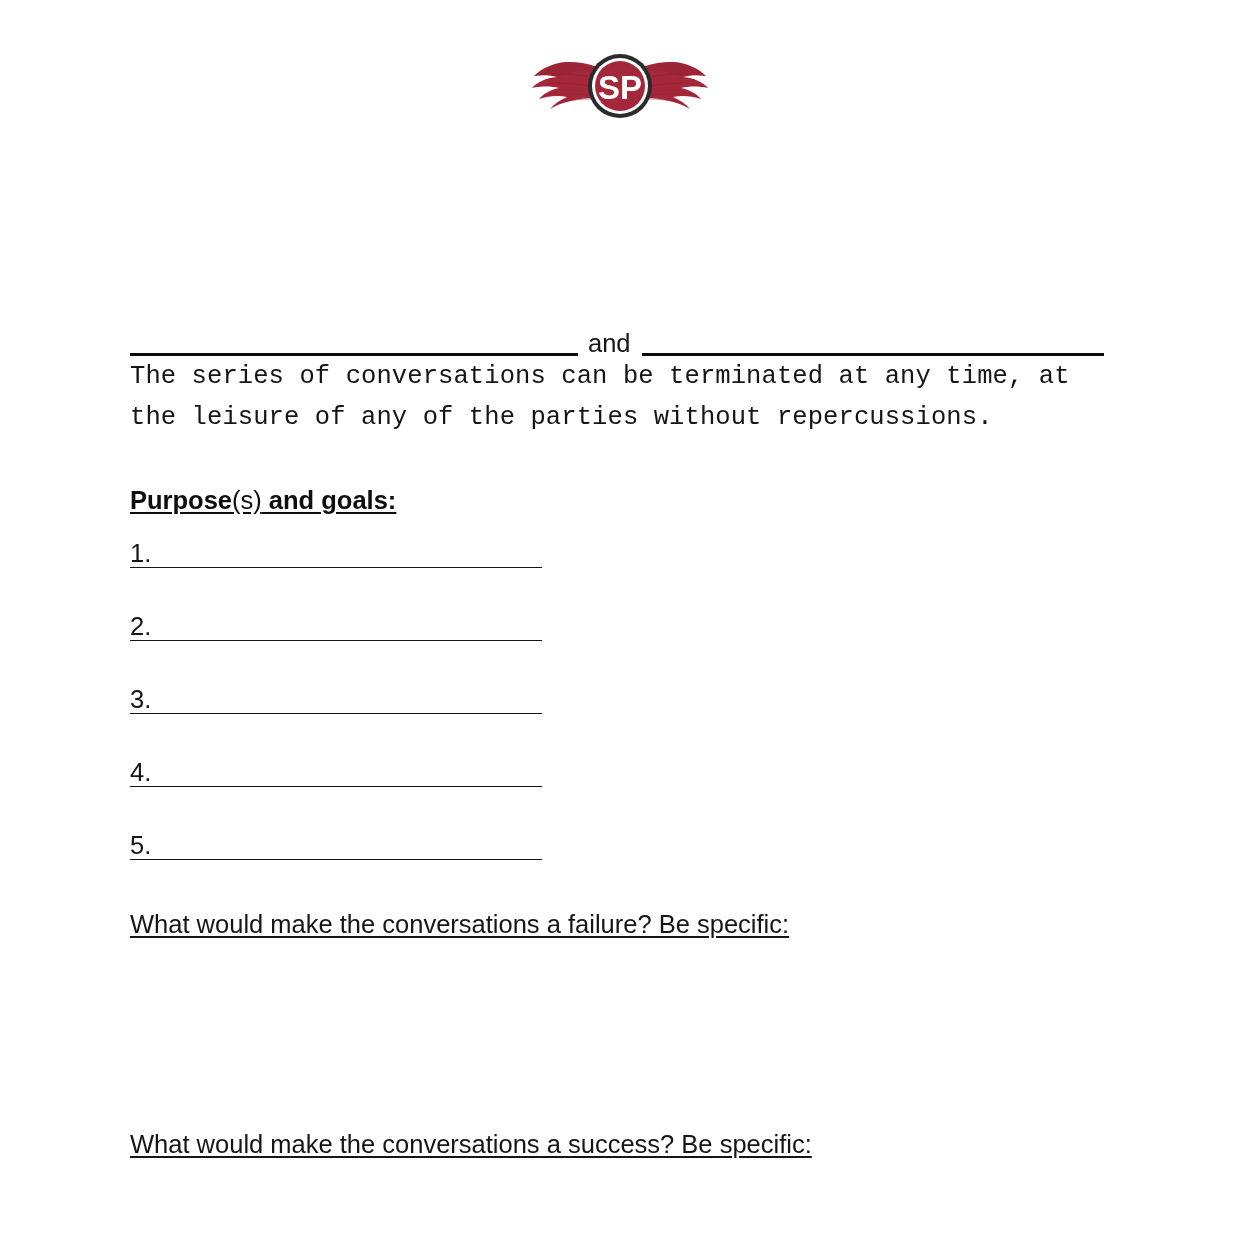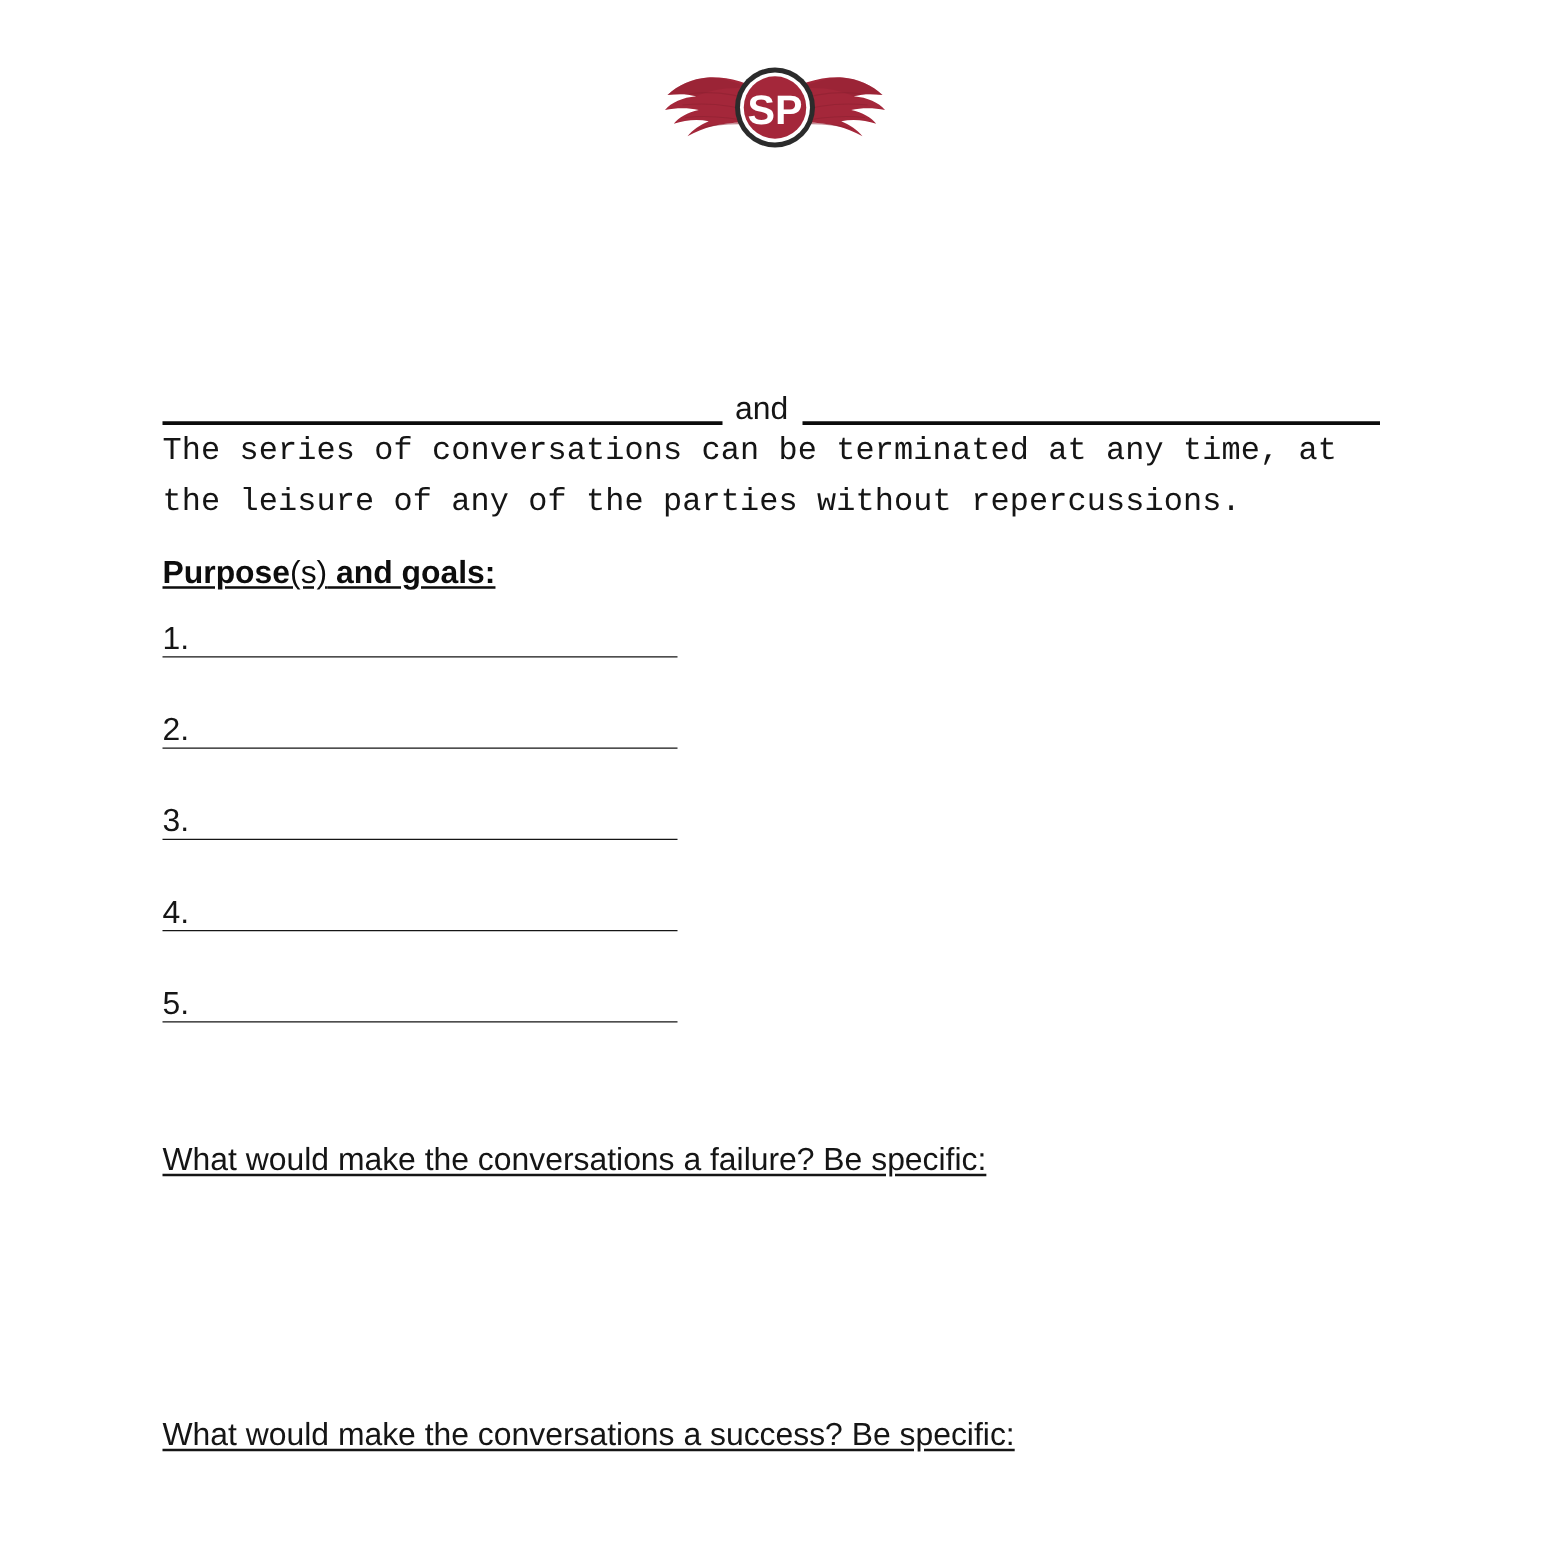--- a/index.html
+++ b/index.html
@@ -68,20 +68,21 @@
   }
 
   .intro {
     width: 950px;
   }
 
   
   .fill-row {
     display: flex;
     align-items: flex-end;
+    margin-top: 16px;
     height: 34px;
   }
   .blank-line {
     display: block;
     border-bottom: 3px solid #0b0b0b;
     height: 26px;
   }
   .blank-a { width: 448px; }
   .blank-b { width: 462px; }
   .and-word {
@@ -95,21 +96,21 @@
   
   .para2 {
     margin-top: 42px;
     width: 950px;
     line-height: 36px;
     font-family: Liberation Mono, monospace;
   }
 
   
   .section-heading {
-    margin-top: 20px;
+    margin-top: 46px;
     font-size: 25.5px;
     line-height: 32px;
     text-decoration: underline;
     text-underline-offset: 3px;
     font-weight: bold;
     color: #0d0d0d;
     display: inline-block;
   }
   .section-heading .thin {
     font-weight: normal;
@@ -146,21 +147,21 @@
   
   .question {
     font-size: 25.5px;
     line-height: 34px;
     color: #151515;
     text-decoration: underline;
     text-underline-offset: 3px;
     display: inline-block;
     white-space: nowrap;
   }
-  .q-failure { margin-top: 93px; }
+  .q-failure { margin-top: 47px; }
   .answer-space { height: 174px; }
   .q-success { margin-top: 12px; }
 </style>
 </head>
 <body>
 
 <div class="page">
 
   <div class="logo-wrap">
     <svg class="logo" width="176" height="70" viewBox="0 0 176 70" aria-hidden="true">

